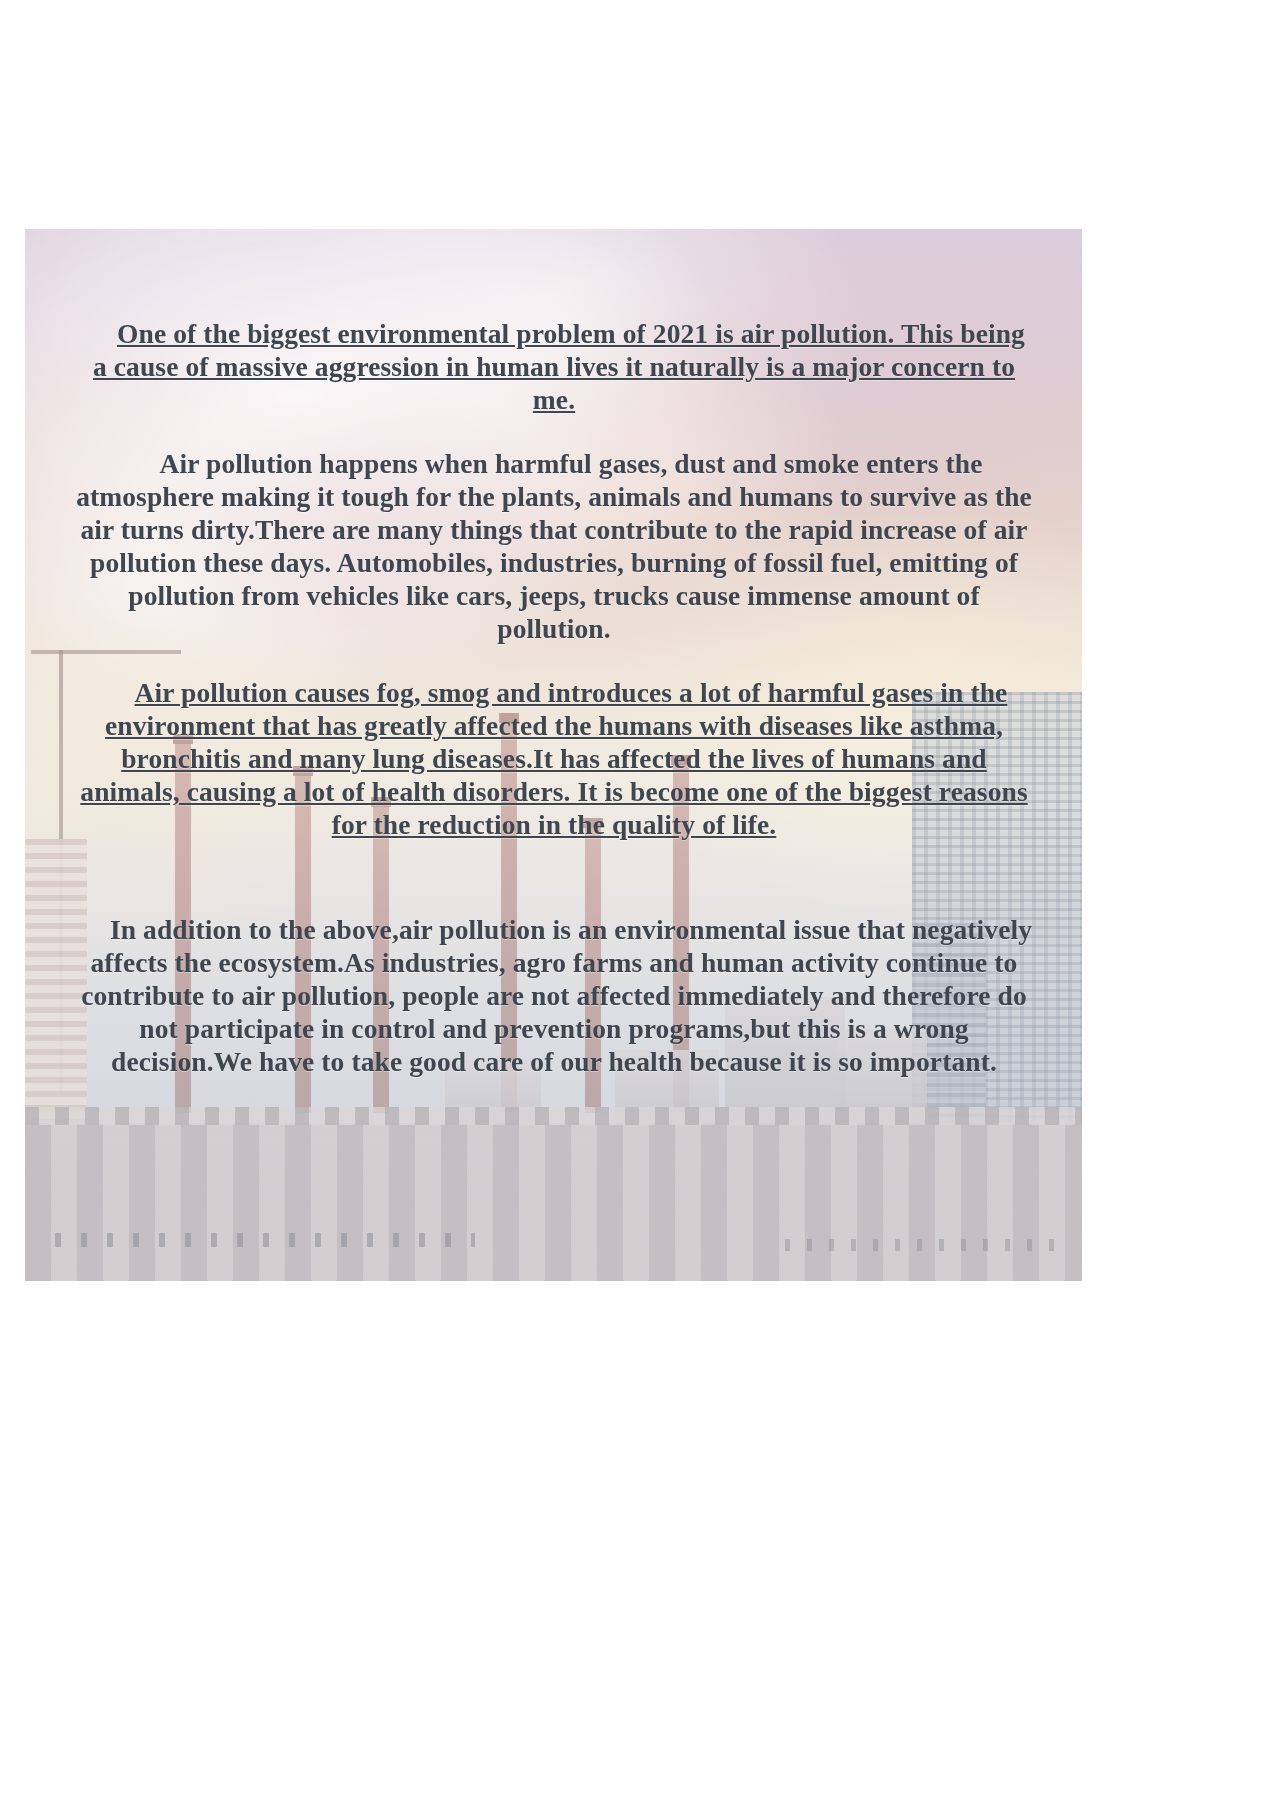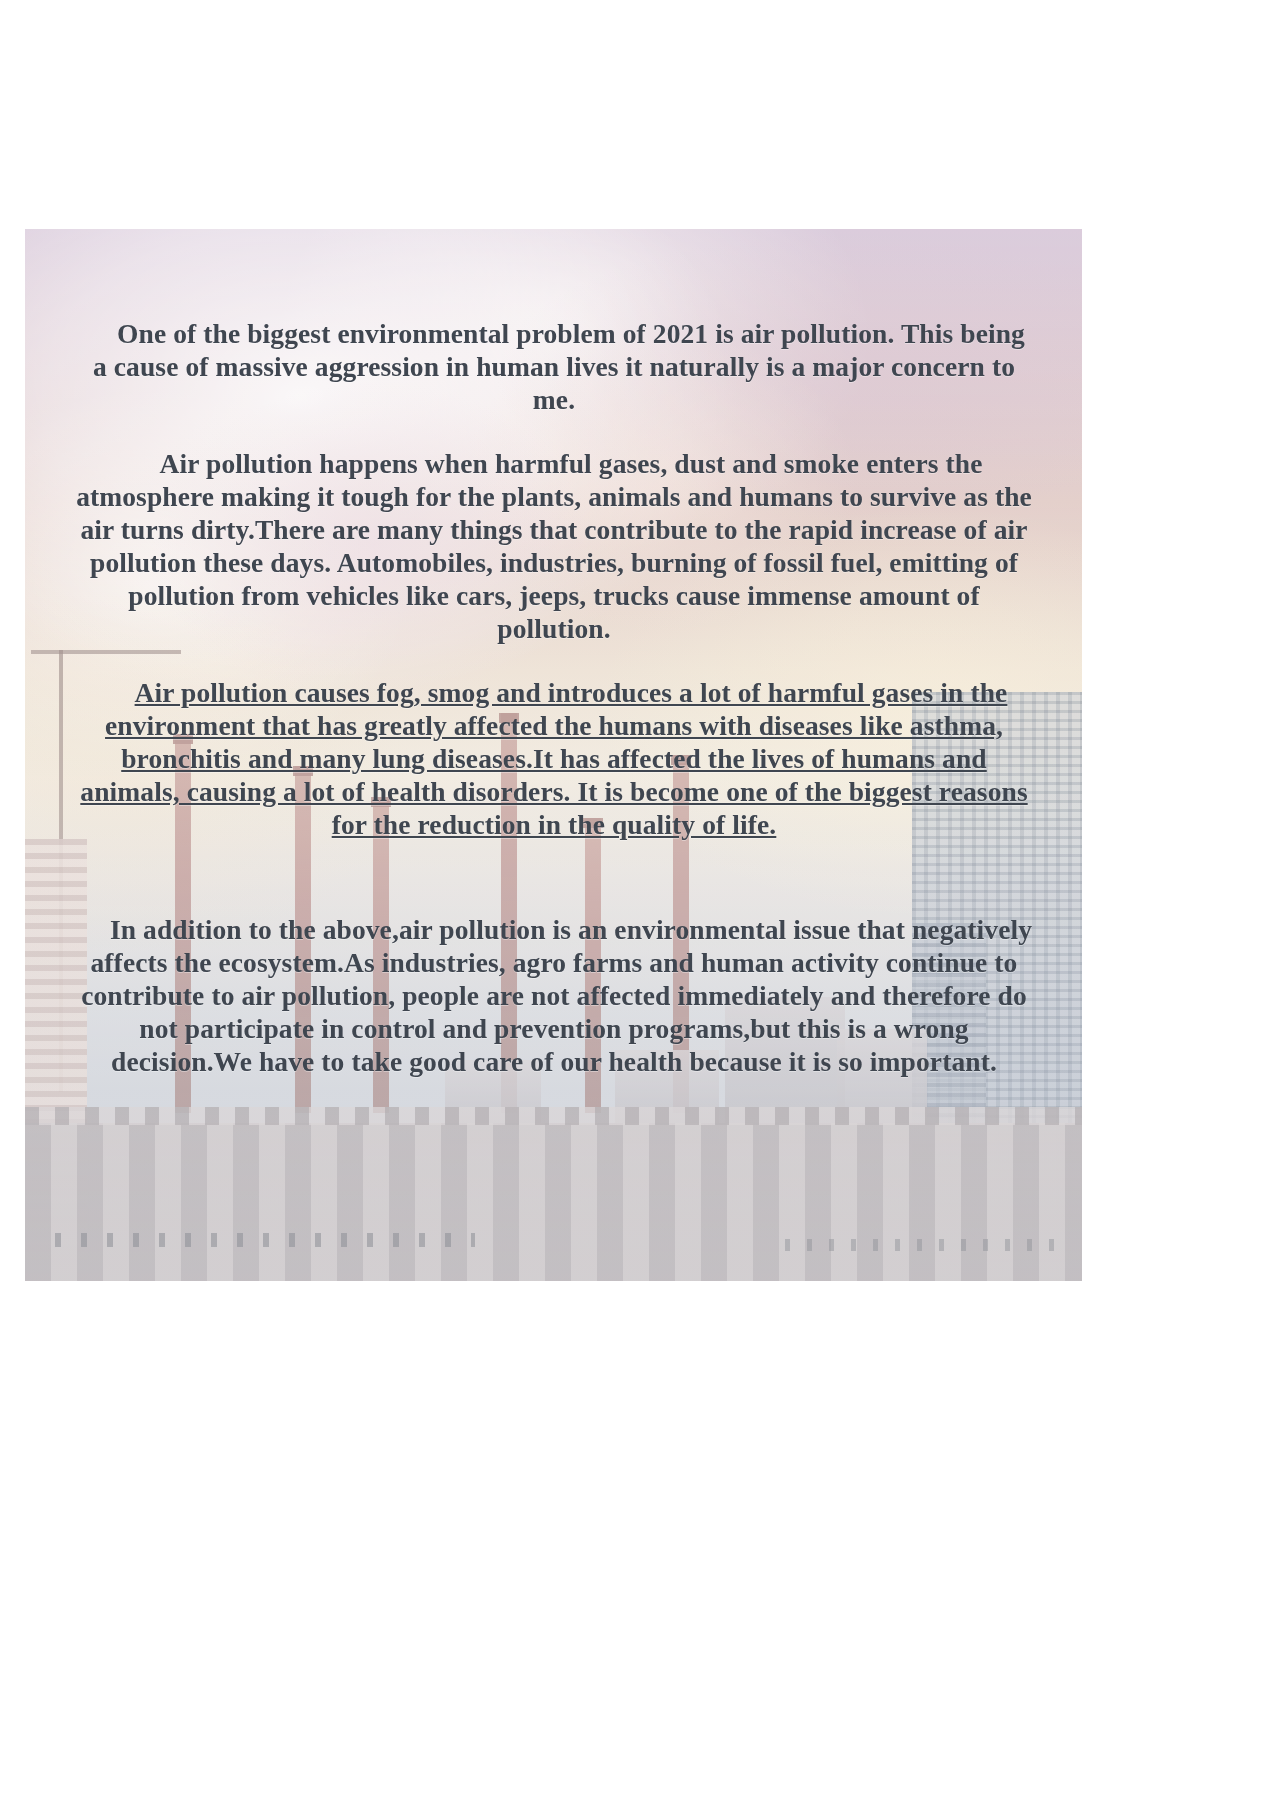--- a/index.html
+++ b/index.html
@@ -243,20 +243,20 @@
     <div class="mid-block m3"></div>
     <div class="mid-block m4"></div>
 
     <div class="rooftops"></div>
     <div class="windows-row"></div>
     <div class="windows-row2"></div>
 
     <div class="layer haze"></div>
 
     <div id="text-layer">
-      <p style="text-indent: 34px;">One of the biggest environmental problem of 2021 is air pollution. This being a cause of  massive aggression in human lives it naturally is a major concern to me.</p>
+      <p style="text-indent: 34px; text-decoration: underline;">One of the biggest environmental problem of 2021 is air pollution. This being a cause of  massive aggression in human lives it naturally is a major concern to me.</p>
       <p style="text-indent: 34px;">Air pollution happens when harmful gases, dust and smoke enters the atmosphere making it tough for the plants, animals and humans to survive as the air turns dirty.There are many things that contribute to the rapid increase of air pollution these days. Automobiles, industries, burning of fossil fuel, emitting of pollution from vehicles like cars, jeeps, trucks cause immense amount of pollution.</p>
       <p class="gap-extra" style="text-indent: 34px;">Air pollution causes fog, smog and introduces a lot of harmful gases in the environment that has greatly affected the humans with diseases like asthma, bronchitis and many lung diseases.It has affected the lives of humans and animals, causing a lot of health disorders. It is become one of the biggest reasons for the reduction in the quality of life.</p>
       <p style="text-indent: 34px;">In addition to the above,air pollution is an environmental issue that negatively affects the ecosystem.As industries, agro farms and human activity continue to contribute to air pollution, people are not affected immediately and therefore do not participate in control and prevention programs,but this is a wrong decision.We have to take good care of our health because it is so important.</p>
     </div>
 
   </div>
 </div>
 
 </body></html>

